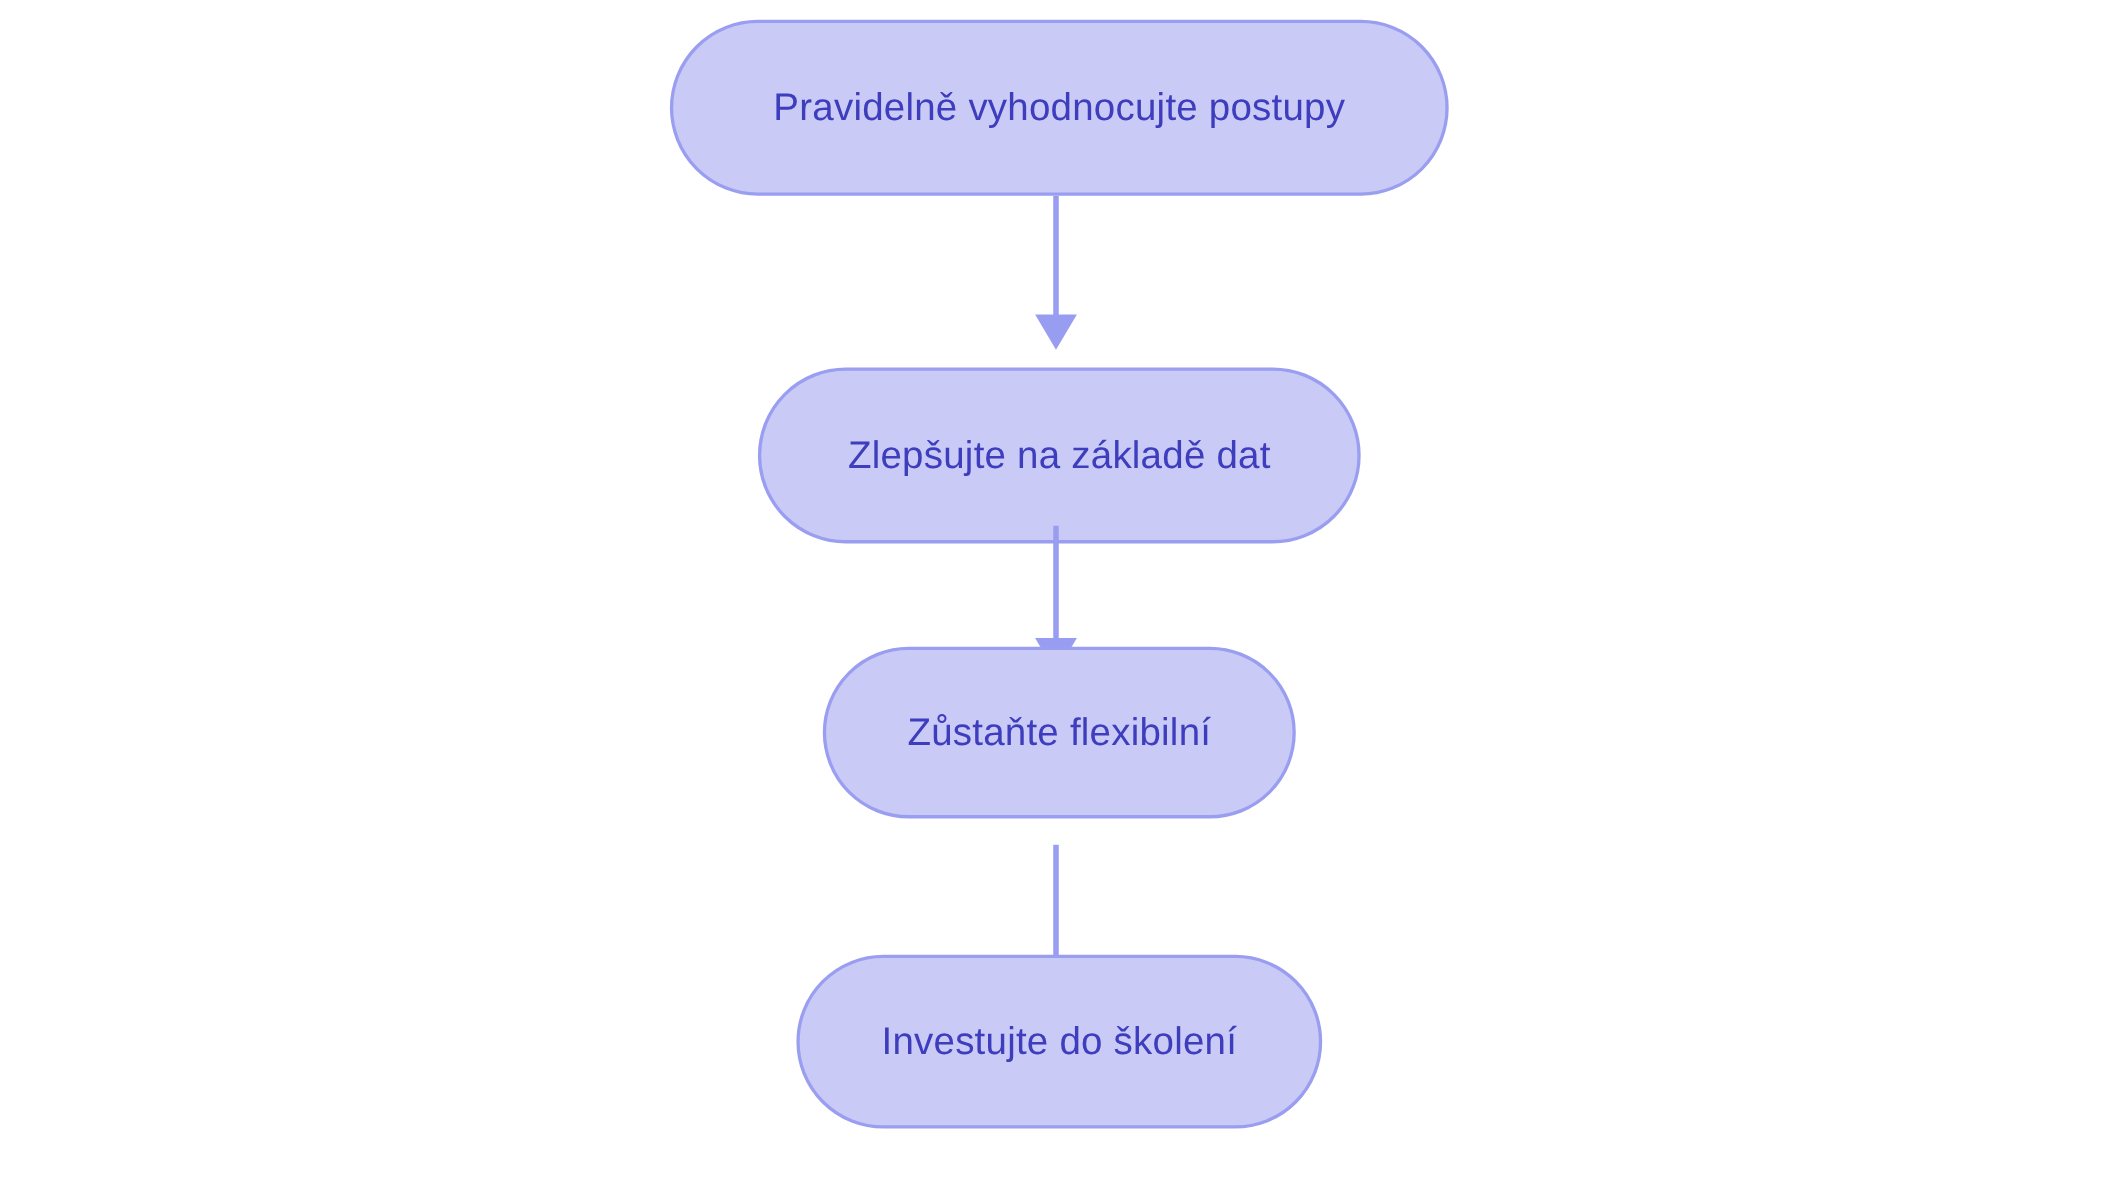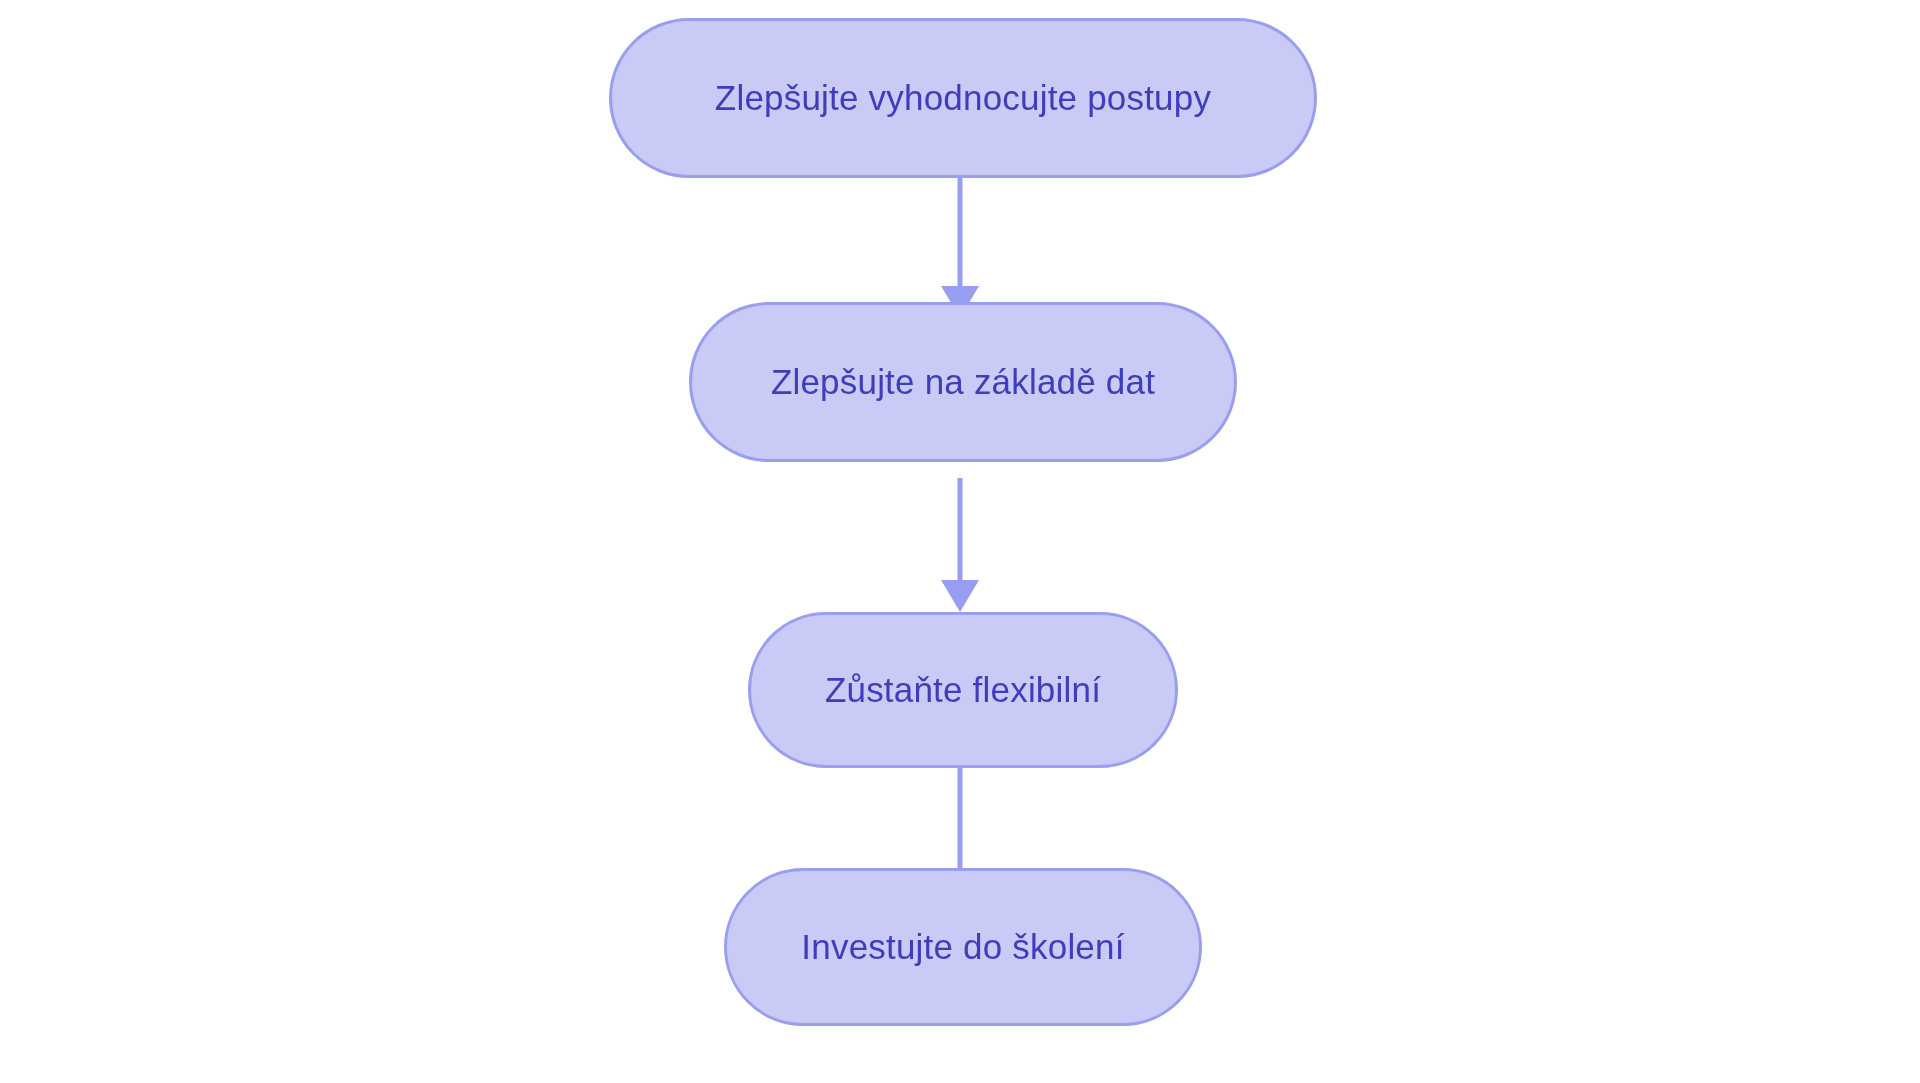--- a/index.html
+++ b/index.html
@@ -29,22 +29,22 @@
     background: var(--node-fill);
     border: 3px solid var(--node-border);
     border-radius: 82px;
     color: var(--node-text);
     font-size: 35px;
     letter-spacing: 0.2px;
     text-align: center;
     white-space: nowrap;
   }
   .node-1 { left: 609px; top: 18px;  width: 708px; height: 160px; }
-  .node-2 { left: 689px; top: 302px; width: 548px; height: 160px; align-items: center; }
-  .node-3 { left: 748px; top: 612px; width: 430px; height: 156px; }
+  .node-2 { left: 689px; top: 334px; width: 548px; height: 160px; align-items: center; }
+  .node-3 { left: 748px; top: 588px; width: 430px; height: 156px; }
   .node-4 { left: 724px; top: 868px; width: 478px; height: 158px; }
 
   .flow-arrow {
     position: absolute;
     width: 38px;
     left: 941px;
   }
   .arrow-1 { top: 178px; height: 140px; }
   .arrow-2 { top: 478px; height: 134px; }
   .arrow-3 { top: 768px; height: 136px; }
@@ -69,21 +69,21 @@
     border-right: 19px solid transparent;
     border-top: 32px solid var(--arrow);
   }
 </style>
 </head>
 <body>
 
 <div class="canvas">
 
   <div class="flow-node node-1">
-    <span>Zlepšujte vyhodnocujte postupy</span>
+    <span>Pravidelně vyhodnocujte postupy</span>
   </div>
 
   <div class="flow-arrow arrow-1">
     <div class="shaft"></div>
     <div class="head"></div>
   </div>
 
   <div class="flow-node node-2">
     <span>Zlepšujte na základě dat</span>
   </div>

